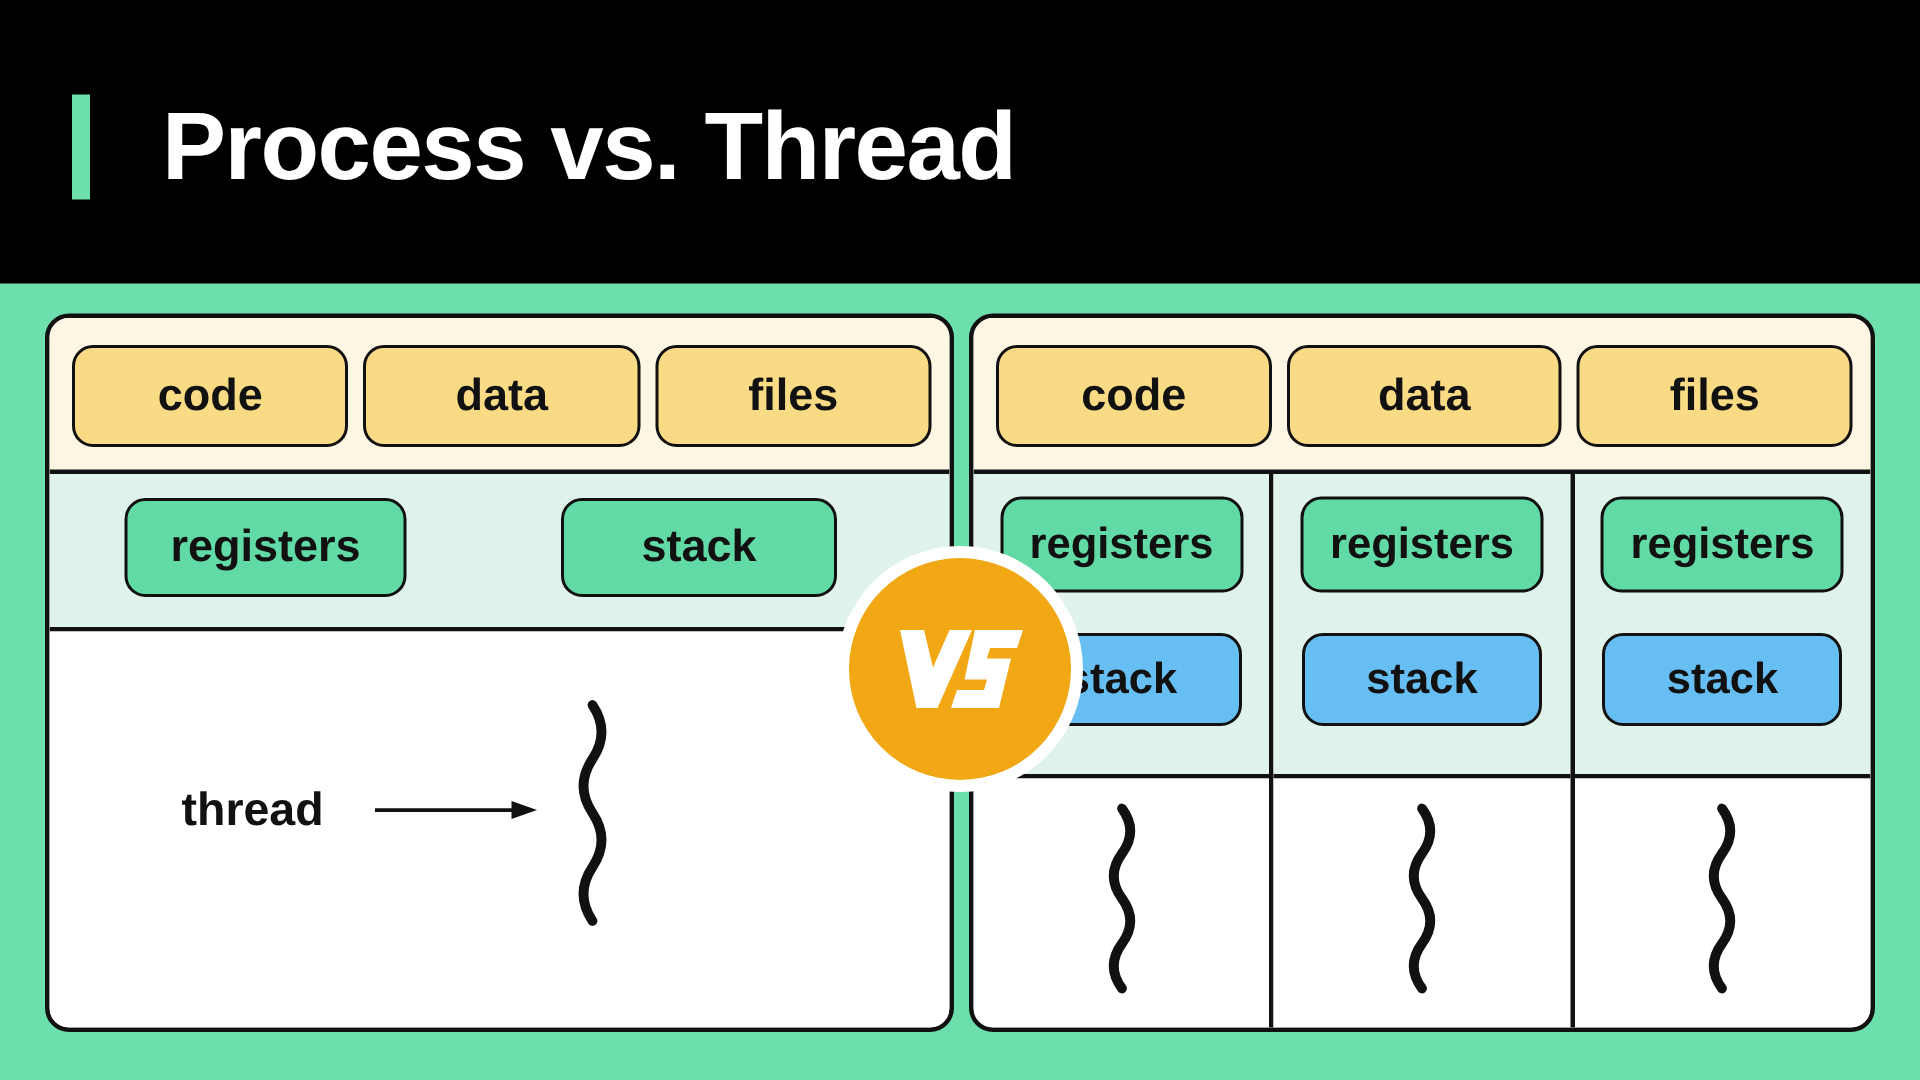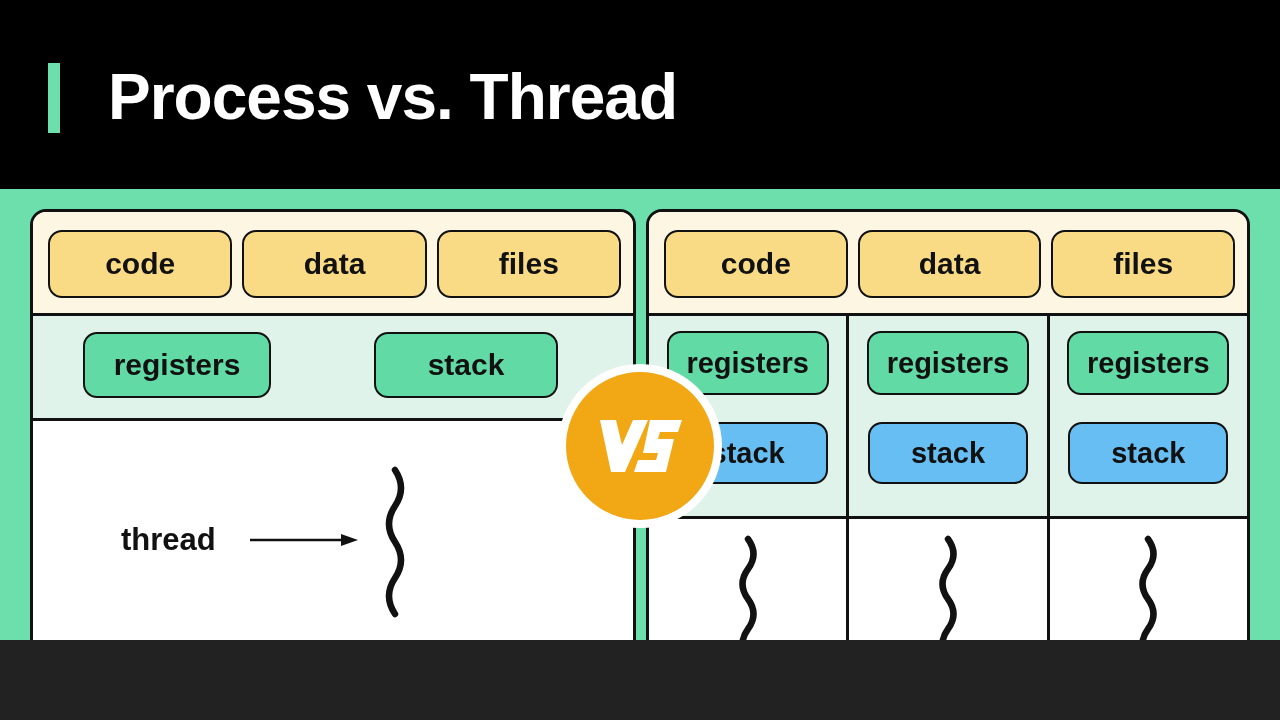--- a/index.html
+++ b/index.html
@@ -1,17 +1,17 @@
 <!DOCTYPE html>
 <html><head>
 <meta charset="utf-8">
 <style>
   html,body { margin:0; padding:0; background:#222; }
   #stage {
-    position:relative; width:1280px; height:640px; overflow:hidden;
+    position:relative; width:1280px; height:720px; overflow:hidden;
     background:var(--background,#6CDFAD);
     font-family:"Liberation Sans", sans-serif;
     color:var(--label_text,#111);
   }
   
   .header { position:absolute; left:0; top:0; width:1280px; height:189px; background:var(--header,#000); }
   .accent-bar { position:absolute; left:48px; top:63px; width:12px; height:70px; background:var(--accent,#6CDFAD); }
   .title {
     position:absolute; left:108px; top:52px; height:90px; display:flex; align-items:center;
     font-size:64px; font-weight:700; letter-spacing:-1px; color:var(--title_text,#fff); white-space:nowrap;

